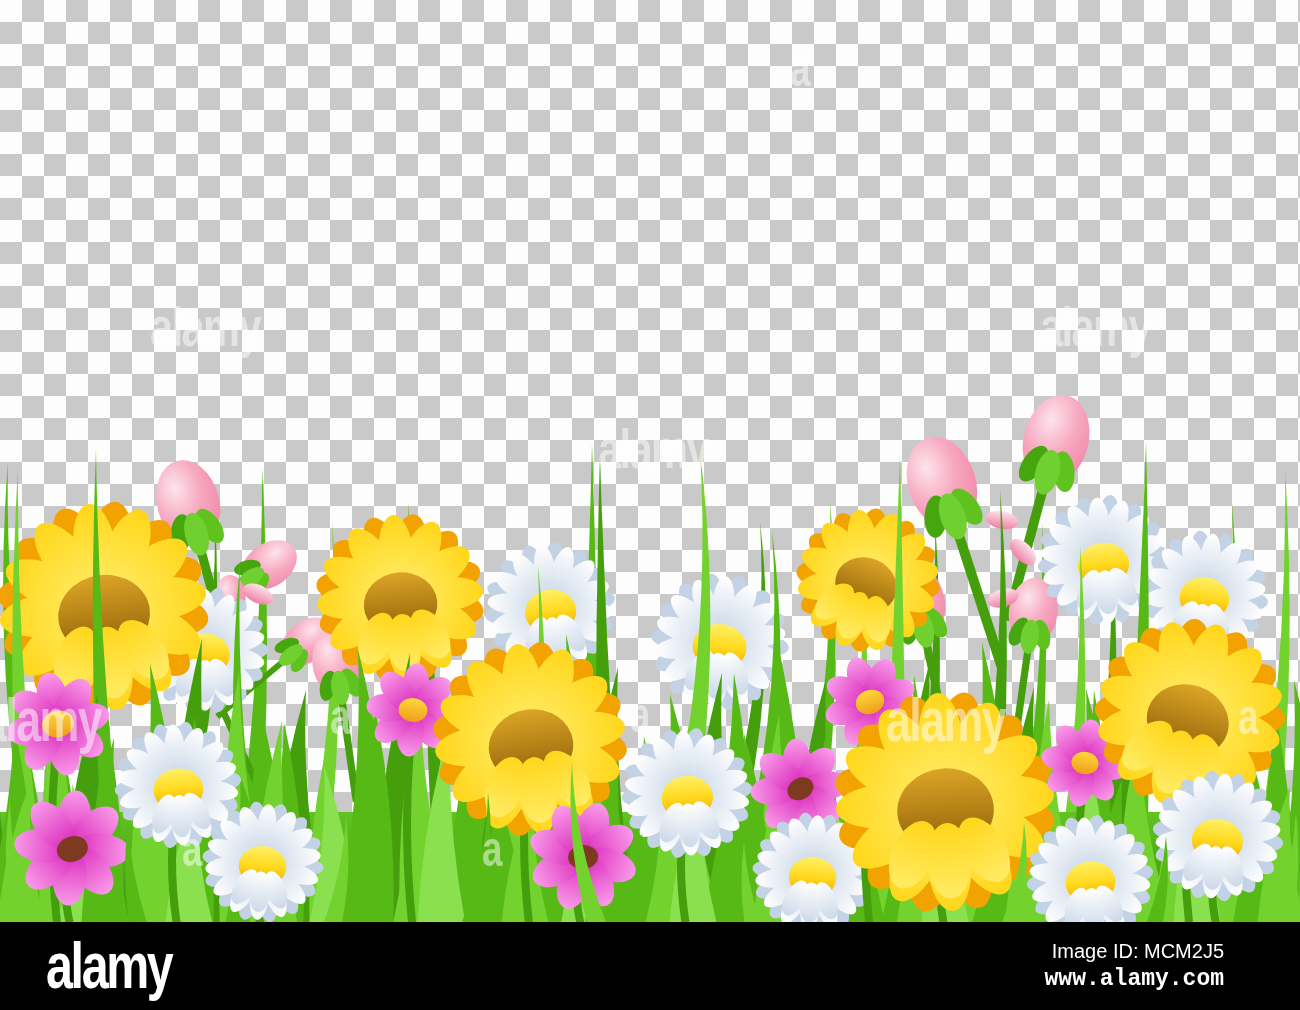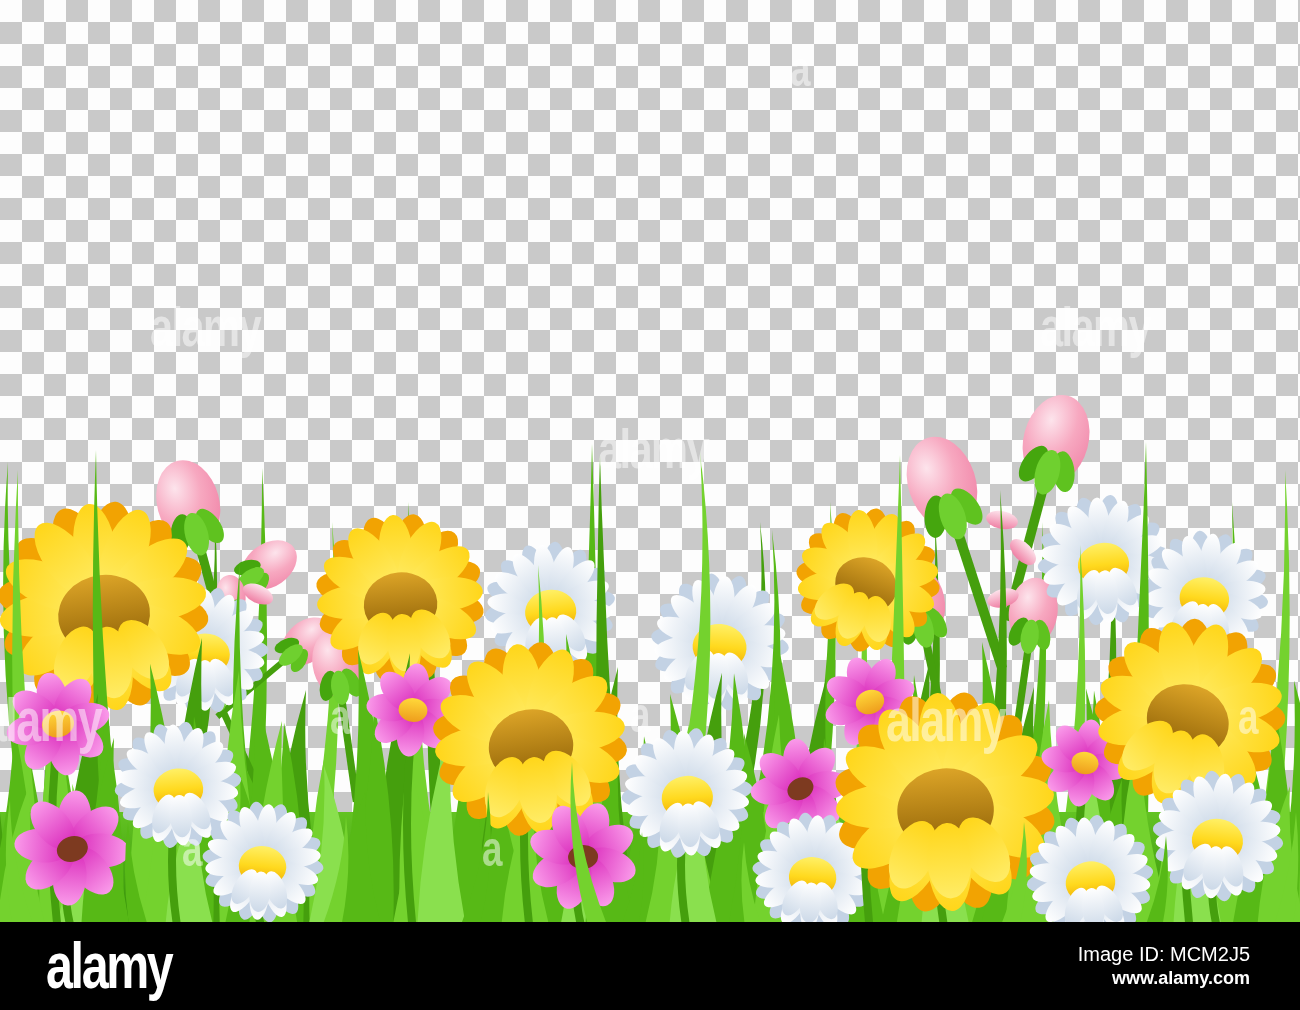--- a/index.html
+++ b/index.html
@@ -7,23 +7,23 @@
   #checker{position:absolute;left:0;top:0;width:1300px;height:1010px;}
   #scene{position:absolute;left:0;top:0;width:1300px;height:922px;}
   #scene svg{display:block;}
   #wmarks{position:absolute;left:0;top:0;width:1300px;height:922px;pointer-events:none;}
   .wm{position:absolute;font-weight:bold;color:rgba(255,255,255,0.5);
       transform:scale(0.80,1.08);transform-origin:left top;letter-spacing:-2px;line-height:1;}
   #bar{position:absolute;left:0;top:922px;width:1300px;height:88px;
        display:flex;align-items:center;justify-content:space-between;}
   #bar-logo{margin-left:46px;font-weight:bold;font-size:62px;letter-spacing:-3px;line-height:1;
             transform:scale(0.78,1.06);transform-origin:left center;}
-  #bar-right{margin-right:50px;text-align:right;line-height:1.32;}
+  #bar-right{margin-right:76px;text-align:right;line-height:1.32;}
   #bar-id{font-size:20px;font-weight:400;}
-  #bar-url{font-size:18px;font-weight:bold;}
+  #bar-url{font-size:23px;font-weight:bold;font-family:Liberation Mono, monospace;}
 </style>
 </head>
 <body>
 
 <div id="stage">
   <div id="checker" style="background-image: conic-gradient(rgb(201, 201, 201) 0deg, rgb(201, 201, 201) 25%, rgb(253, 253, 253) 0deg, rgb(253, 253, 253) 50%, rgb(201, 201, 201) 0deg, rgb(201, 201, 201) 75%, rgb(253, 253, 253) 0deg); background-size: 44px 44px;"></div>
   <div id="scene">
       <svg width="1300" height="922" viewBox="0 0 1300 922" xmlns="http://www.w3.org/2000/svg">
   <defs>
     <linearGradient id="gpy" x1="0" y1="0" x2="0" y2="1">

